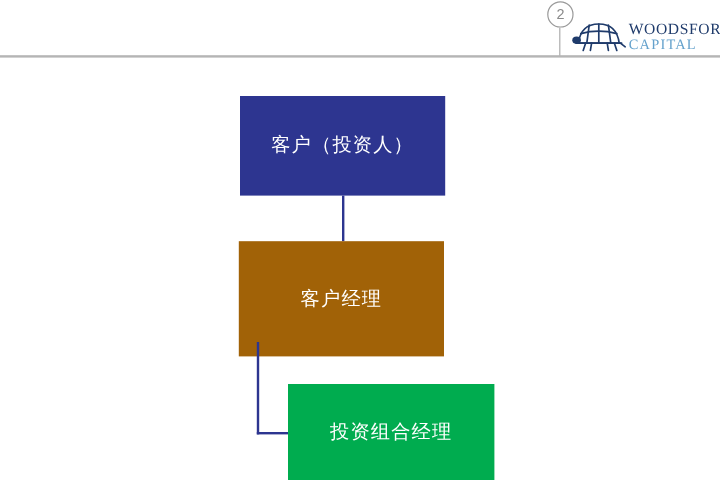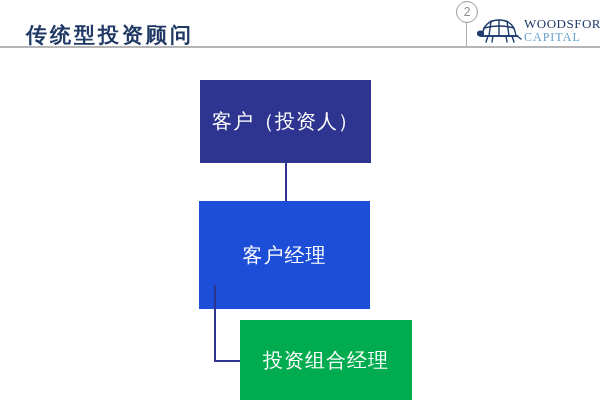--- a/index.html
+++ b/index.html
@@ -31,36 +31,35 @@
   .logo-text{margin-left:2px;line-height:1;}
   .logo-line1{
     font-family:"Liberation Serif",serif;font-size:13px;color:#1F3B6B;letter-spacing:0.5px;
   }
   .logo-line2{
     font-family:"Liberation Serif",serif;font-size:12px;color:#64A1CC;letter-spacing:1px;margin-top:1px;
   }
   
   .box{
     position:absolute;display:flex;align-items:center;justify-content:center;
-    color:#ffffff;font-size:20px;letter-spacing:1px;text-align:left;
+    color:#ffffff;font-size:16px;letter-spacing:1px;text-align:left;
   }
   .box-client{left:200px;top:80px;width:171px;height:83px;background:#2D3590;}
-  .box-manager{left:199px;top:201px;width:171px;height:108px;background:#1d4ed8;}
+  .box-manager{left:199px;top:201px;width:171px;height:96px;background:#a16207;}
   .box-portfolio{left:240px;top:320px;width:172px;height:80px;background:#00AC4F;}
   .conn{position:absolute;background:#2D3590;}
   .conn-1{left:285px;top:163px;width:2px;height:38px;}
   .conn-2v{left:214px;top:285px;width:2px;height:77px;}
   .conn-2h{left:214px;top:360px;width:26px;height:2px;}
 </style>
 </head>
 <body>
 
 <div class="slide">
 
-  <h1 class="title">传统型投资顾问</h1>
 
   <div class="page-circle">
     <span>2</span>
   </div>
   <div class="circle-stem"></div>
 
   <div class="logo">
     <svg class="turtle" viewBox="0 0 46 32" fill="none" stroke="#1F3B6B" stroke-width="1.4" stroke-linecap="round">
       <path d="M6 22 Q8 6 23 6 Q38 6 40 22 Z"></path>
       <path d="M4 22 L42 22"></path>

